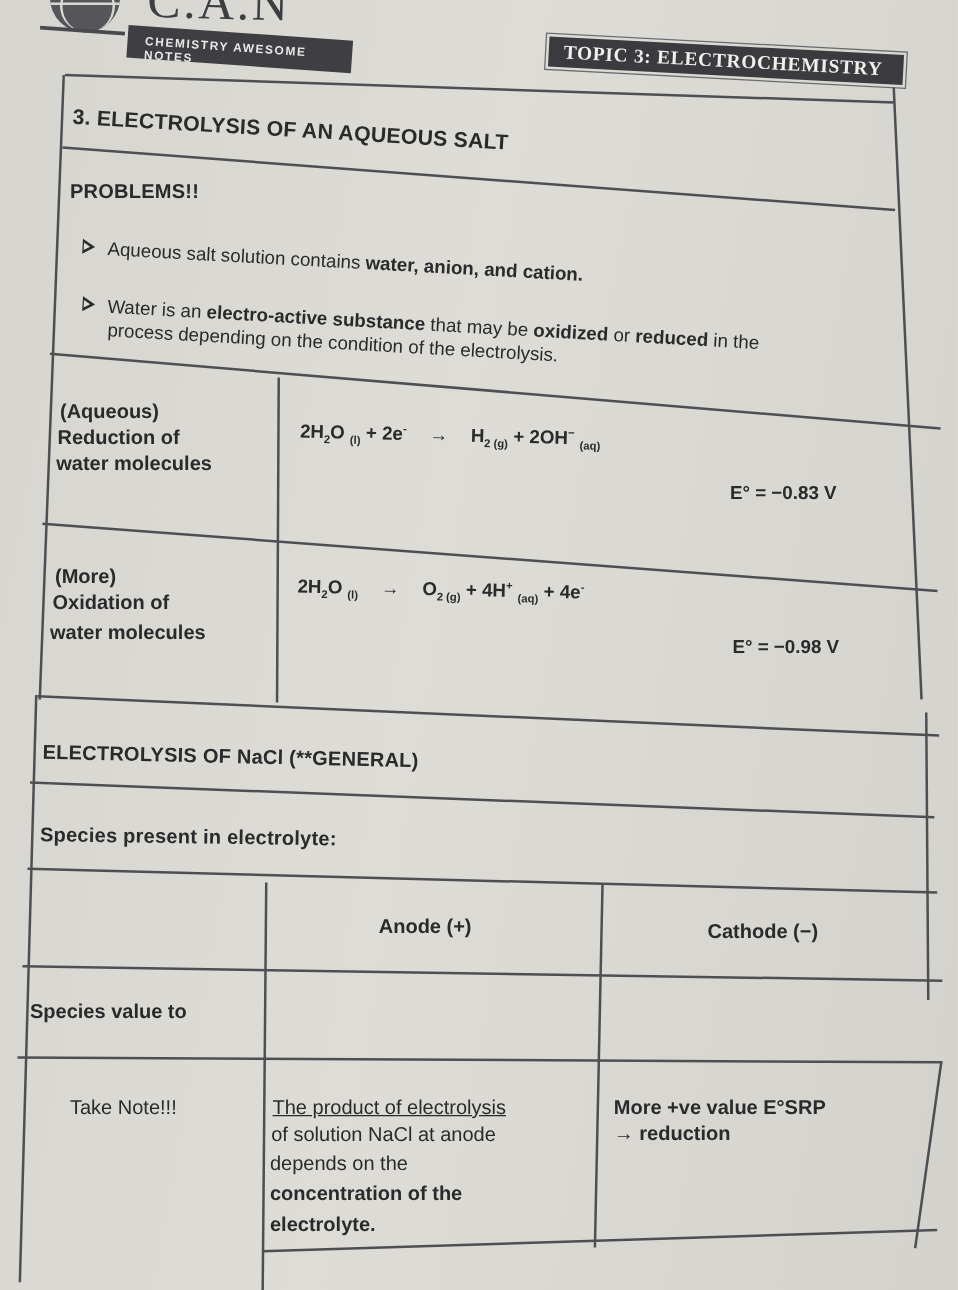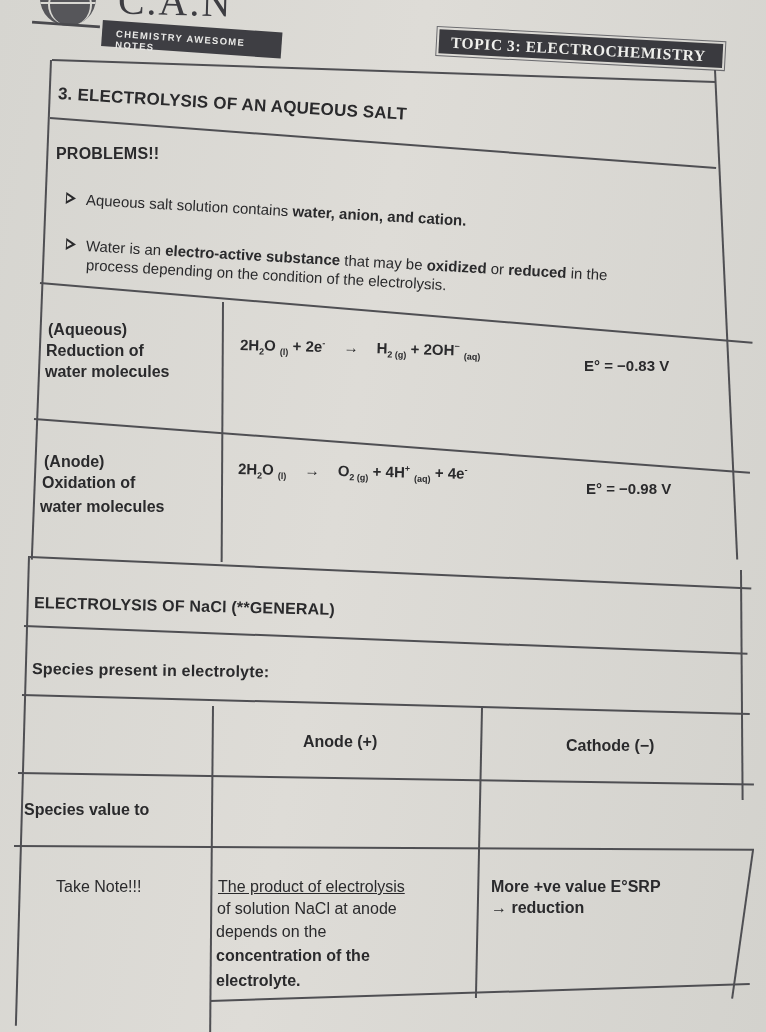--- a/index.html
+++ b/index.html
@@ -69,21 +69,21 @@
   }
   .bullet-arrow::after {
     content: ""; position: absolute; left: -9px; top: -3px;
     border-top: 3px solid transparent; border-bottom: 3px solid transparent;
     border-left: 5px solid #dedcd7;
   }
   .cell-label { font-size: 16px; font-weight: bold; line-height: 20px; }
   .eqn { font-size: 15px; font-weight: bold; }
   .eqn sub, .eqn sup { font-size: 9px; }
   .eqn .arrow { margin: 0 14px; }
-  .ev { font-size: 15px; font-weight: bold; }
+  .ev { font-size: 15px; font-weight: bold; margin-top: 29px; }
   .body15 { font-size: 16px; line-height: 21px; }
 </style>
 </head>
 <body>
 
 <div class="paper">
 
   <div class="logo-globe"></div>
   <div class="logo-underline"></div>
   <div class="brand-title">C.A.N</div>
@@ -138,21 +138,21 @@
     <span>2H</span><sub>2</sub><span>O</span>
     <sub>(l)</sub>
     <span>+ 2e</span><sup>-</sup>
     <span class="arrow">→</span>
     <span>H</span><sub>2 (g)</sub>
     <span>+ 2OH</span><sup>−</sup>
     <sub>(aq)</sub>
   </div>
   <div class="txt ev" style="left:584px; top:357px;">E° = −0.83 V</div>
 
-  <div class="txt cell-label" style="left:44px; top:452px;">(Anode)</div>
+  <div class="txt cell-label" style="left:44px; top:452px;">(More)</div>
   <div class="txt cell-label" style="left:42px; top:473px;">Oxidation of</div>
   <div class="txt cell-label" style="left:40px; top:497px;">water molecules</div>
 
   <div class="txt eqn" style="left:238px; top:460px; transform:rotate(1.2deg); transform-origin:left center;">
     <span>2H</span><sub>2</sub><span>O</span>
     <sub>(l)</sub>
     <span class="arrow">→</span>
     <span>O</span><sub>2 (g)</sub>
     <span>+ 4H</span><sup>+</sup>
     <sub>(aq)</sub>

